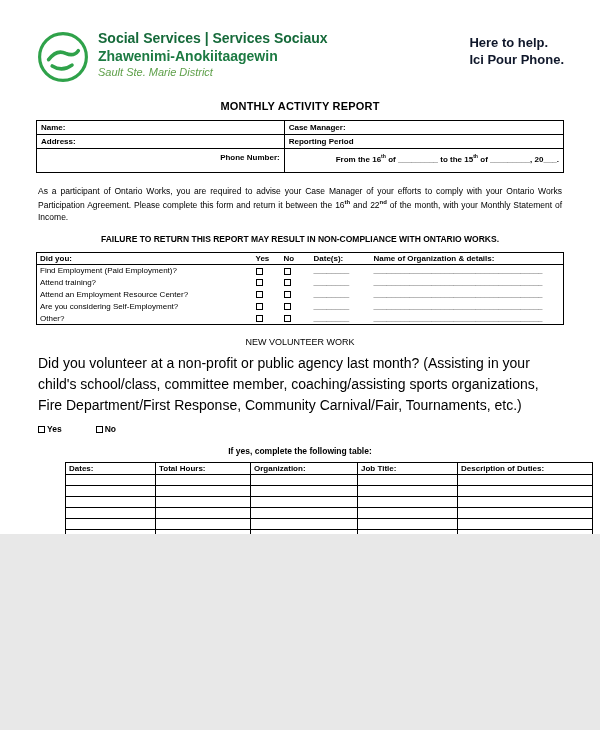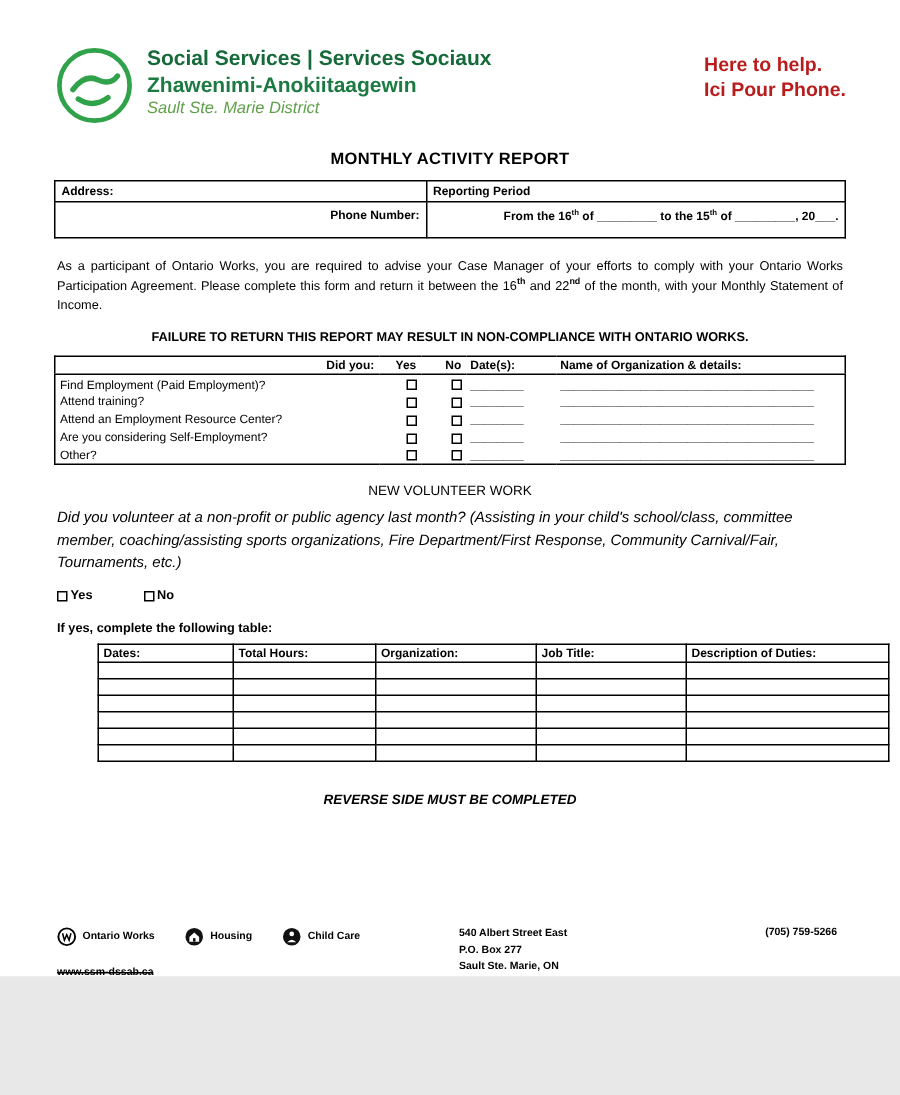--- a/index.html
+++ b/index.html
@@ -1,58 +1,58 @@
 <!DOCTYPE html>
 <html><head>
 <meta charset="utf-8">
 <style>
   * { box-sizing: border-box; }
   body { margin:0; background:#e8e8e8; font-family:"Liberation Sans", sans-serif; color:#000; }
-  .page { width:600px; height:651px; background:#fff; margin:0 auto; position:relative;
+  .page { width:600px; height:534px; background:#fff; margin:0 auto; position:relative;
           padding:30px 36px 0 36px; }
 
   
   .hdr { display:flex; align-items:flex-start; }
   .logo { width:54px; height:54px; flex:0 0 54px; margin-right:8px; }
   .org1 { color:#166a3a; font-weight:bold; font-size:14px; line-height:1.25; }
   .org2 { color:#1c7a42; font-weight:bold; font-size:14px; line-height:1.25; }
   .org3 { color:#5fa04a; font-size:11px; line-height:1.4;font-style:italic; }
-  .tag  { margin-left:auto; padding-top:5px; color:#b91c1c; font-weight:bold; font-size:13px; line-height:1.3; }
+  .tag  { margin-left:auto; padding-top:5px; color:#0f172a; font-weight:bold; font-size:13px; line-height:1.3; }
 
   
   .title { text-align:center; font-weight:bold; font-size:11px; margin:16px 0 8px 0; letter-spacing:.2px; }
 
   
   table.info { width:100%; border-collapse:collapse; font-size:8px; }
   table.info td { border:1px solid #000; padding:2px 4px; font-weight:bold; vertical-align:top; }
   table.info td.l { width:47%; }
   table.info tr.tall td { height:24px; padding-top:4px;text-align:right; }
   sup { font-size:.65em; }
 
   
   .intro { font-size:8.5px; line-height:1.5; margin:12px 2px 10px 2px; text-align:justify; }
   .intro b { font-weight:bold; }
   .failure { text-align:center; font-weight:bold; font-size:8.5px; margin:10px 0 8px 0; }
 
   
   table.act { width:100%; border-collapse:collapse; border:1px solid #000; font-size:8px; }
   table.act thead td { border-bottom:1px solid #000; font-weight:bold; padding:1px 3px; }
   table.act td { padding:1px 3px; height:12px; vertical-align:middle; }
-  table.act .c { text-align:right; }
+  table.act .c { text-align:left; }
   .cb { width:7px; height:7px; border:1.7px solid #000; display:inline-block; vertical-align:middle; }
   .linecell { white-space:nowrap; overflow:hidden; font-weight:bold; }
   col.c-act { width:216px; } col.c-yes { width:28px; } col.c-no { width:30px; }
   col.c-date { width:60px; }
 
   
   .vol-title { text-align:center; font-weight:normal; font-size:9px; margin:12px 0 6px 0; }
-  .vol-q { font-size:10px; line-height:1.5; margin:0 2px 8px 2px;font-style:italic; }
+  .vol-q { font-size:14px; line-height:1.5; margin:0 2px 8px 2px; }
   .yn { font-size:8.5px; font-weight:bold; margin:2px 2px 12px 2px; display:flex; gap:34px; align-items:center; }
   .yn .cb { margin-right:2px; }
-  .ifyes { font-size:8.5px; font-weight:bold; margin:0 2px 6px 2px; }
+  .ifyes { font-size:8.5px; font-weight:bold; margin:0 2px 6px 2px;text-align:center; }
   table.vt { width:100%; border-collapse:collapse; font-size:8px;margin-left:29px; }
   table.vt td { border:1px solid #000; padding:1px 3px; height:11px; vertical-align:top; }
   table.vt tr.h td { font-weight:bold; }
   col.v1{width:90px;} col.v2{width:95px;} col.v3{width:107px;} col.v4{width:100px;}
 
   .reverse { text-align:center; font-weight:bold; font-style:italic; font-size:9px; margin-top:20px; }
 
   
   .footer { position:absolute; left:38px; right:36px; top:618px; display:flex; align-items:flex-start; }
   .svc-col { width:268px; }
@@ -84,20 +84,24 @@
     <div class="tag">
       <div>Here to help.</div>
       <div>Ici Pour Phone.</div>
     </div>
   </div>
 
   <div class="title">MONTHLY ACTIVITY REPORT</div>
 
   <table class="info">
     <tbody>
+        <tr>
+      <td class="l">Name:</td>
+      <td>Case Manager:</td>
+    </tr>
     <tr>
       <td class="l">Address:</td>
       <td>Reporting Period</td>
     </tr>
     <tr class="tall">
       <td class="l">Phone Number:</td>
       <td>
         <span>From the 16</span><sup>th</sup><span> of _________ to the 15</span><sup>th</sup><span> of _________, 20___.</span>
       </td>
     </tr>

